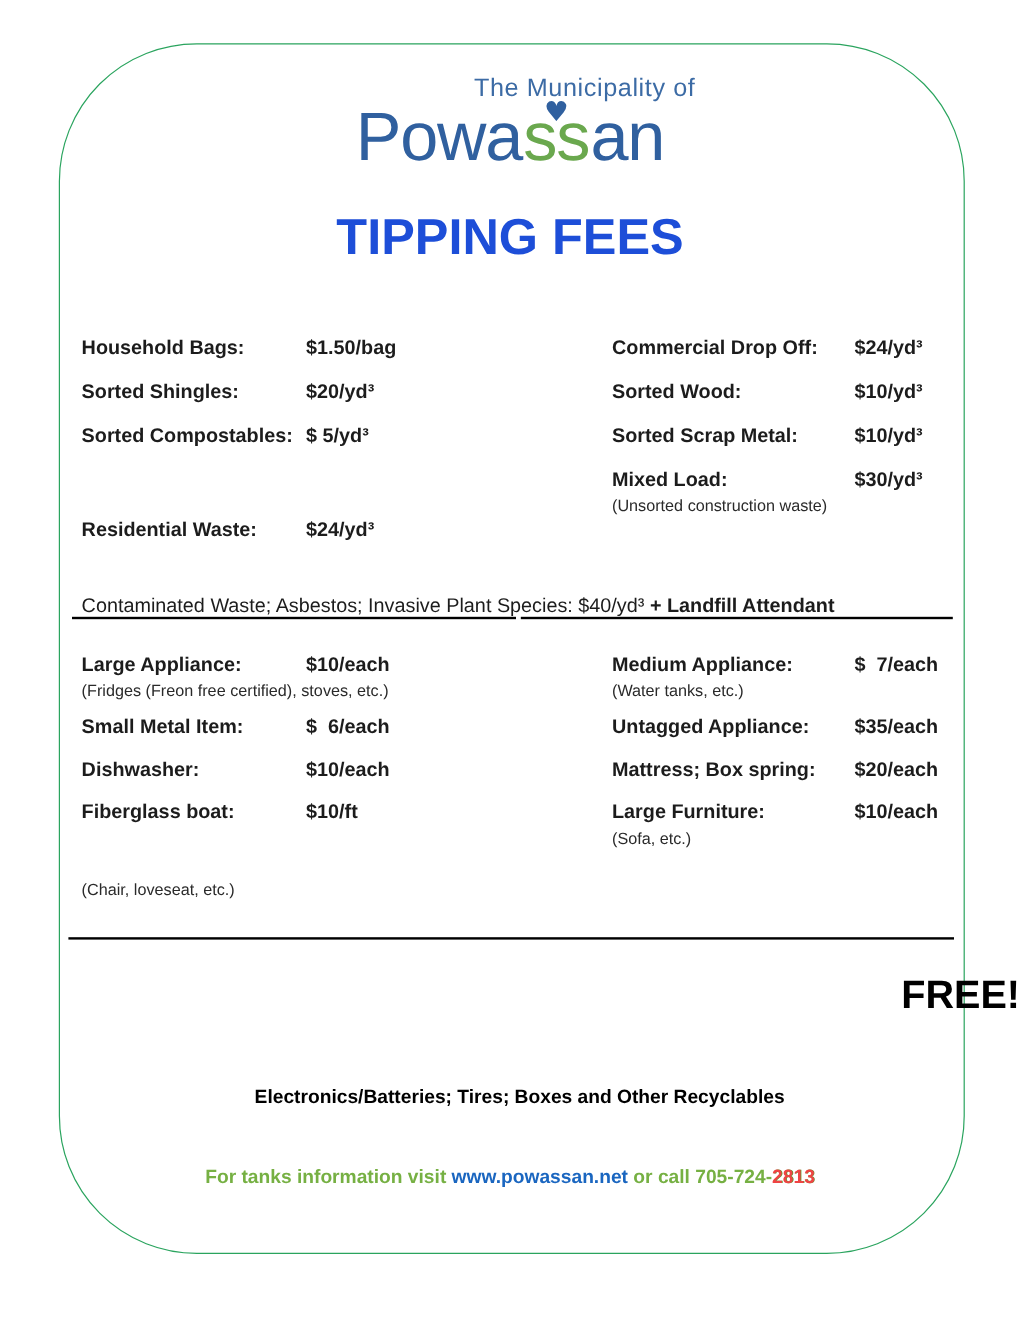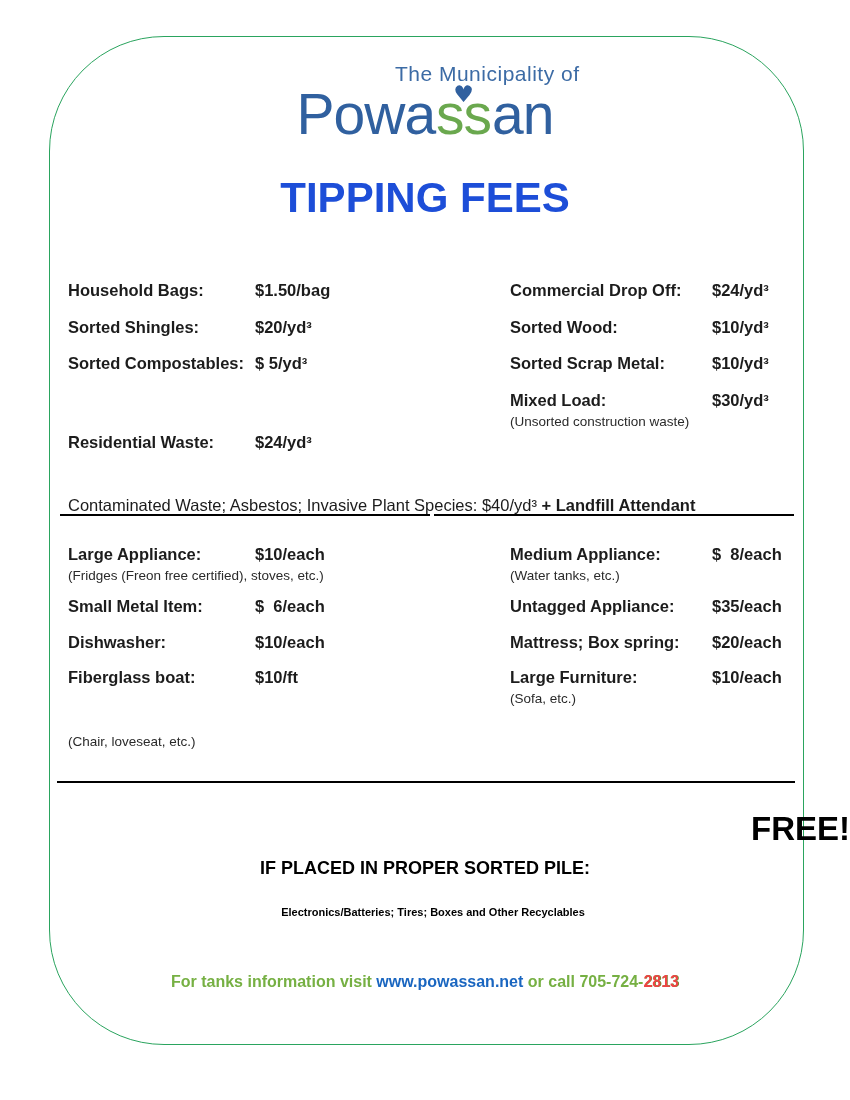--- a/index.html
+++ b/index.html
@@ -34,21 +34,21 @@
   .divider{position:absolute;height:2px;background:#000;}
   #divider-1a{left:60px;top:514px;width:370px;}
   #divider-1b{left:434px;top:514px;width:360px;}
   #divider-2{left:57px;top:781px;width:738px;}
   
   #free-heading{position:absolute;left:0;right:0;top:810px;text-align:right;
         font-size:33px;font-weight:bold;color:#000;}
   #free-subheading{position:absolute;left:0;right:0;top:858px;text-align:center;
         font-size:18px;font-weight:bold;color:#000;}
   #free-items{position:absolute;left:0;right:0;top:906px;text-align:center;
-        font-size:11px;font-weight:bold;color:#000;padding-left:16px;}
+        font-size:16px;font-weight:bold;color:#000;padding-left:16px;}
   
   #footer{position:absolute;left:0;right:0;top:973px;text-align:center;
         font-size:16px;font-weight:bold;color:#76b043;white-space:pre;}
   #footer-link{color:#1a66c0;cursor:pointer;}
   #footer-phone-bold{color:#ef4444;text-shadow:0.6px 0 0 #55982c;}
 </style>
 </head>
 <body>
 
 <div id="page">
@@ -79,27 +79,26 @@
   <div class="divider" id="divider-1a"></div>
   <div class="divider" id="divider-1b"></div>
 
   <div class="fee-row col-l" style="top:543px"><span class="fee-label">Large Appliance:</span><span class="fee-price">$10/each</span></div>
   <div class="fee-note col-l" style="top:567px">(Fridges (Freon free certified), stoves, etc.)</div>
   <div class="fee-row col-l" style="top:595px"><span class="fee-label">Small Metal Item:</span><span class="fee-price">$  6/each</span></div>
   <div class="fee-row col-l" style="top:631px"><span class="fee-label">Dishwasher:</span><span class="fee-price">$10/each</span></div>
   <div class="fee-row col-l" style="top:666px"><span class="fee-label">Fiberglass boat:</span><span class="fee-price">$10/ft</span></div>
   <div class="fee-note col-l" style="top:733px">(Chair, loveseat, etc.)</div>
 
-  <div class="fee-row col-r" style="top:543px"><span class="fee-label">Medium Appliance:</span><span class="fee-price">$  8/each</span></div>
+  <div class="fee-row col-r" style="top:543px"><span class="fee-label">Medium Appliance:</span><span class="fee-price">$  7/each</span></div>
   <div class="fee-note col-r" style="top:567px">(Water tanks, etc.)</div>
   <div class="fee-row col-r" style="top:595px"><span class="fee-label">Untagged Appliance:</span><span class="fee-price">$35/each</span></div>
   <div class="fee-row col-r" style="top:631px"><span class="fee-label">Mattress; Box spring:</span><span class="fee-price">$20/each</span></div>
   <div class="fee-row col-r" style="top:666px"><span class="fee-label">Large Furniture:</span><span class="fee-price">$10/each</span></div>
   <div class="fee-note col-r" style="top:690px">(Sofa, etc.)</div>
 
   <div class="divider" id="divider-2"></div>
 
   <div id="free-heading">FREE!</div>
-  <div id="free-subheading">IF PLACED IN PROPER SORTED PILE:</div>
   <div id="free-items">Electronics/Batteries; Tires; Boxes and Other Recyclables</div>
 
   <div id="footer"><span>For tanks information visit </span><a id="footer-link">www.powassan.net</a><span> or call </span><span>705-724-</span><span id="footer-phone-bold">2813</span></div>
 </div>
 
 </body></html>

